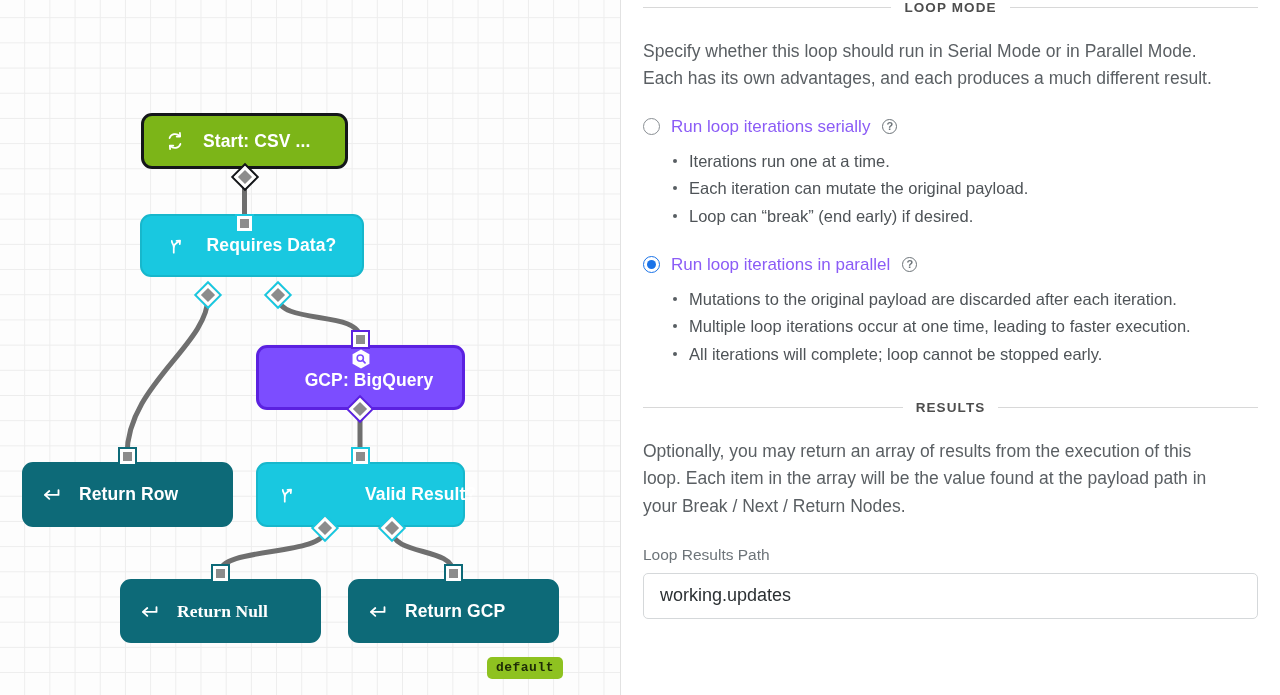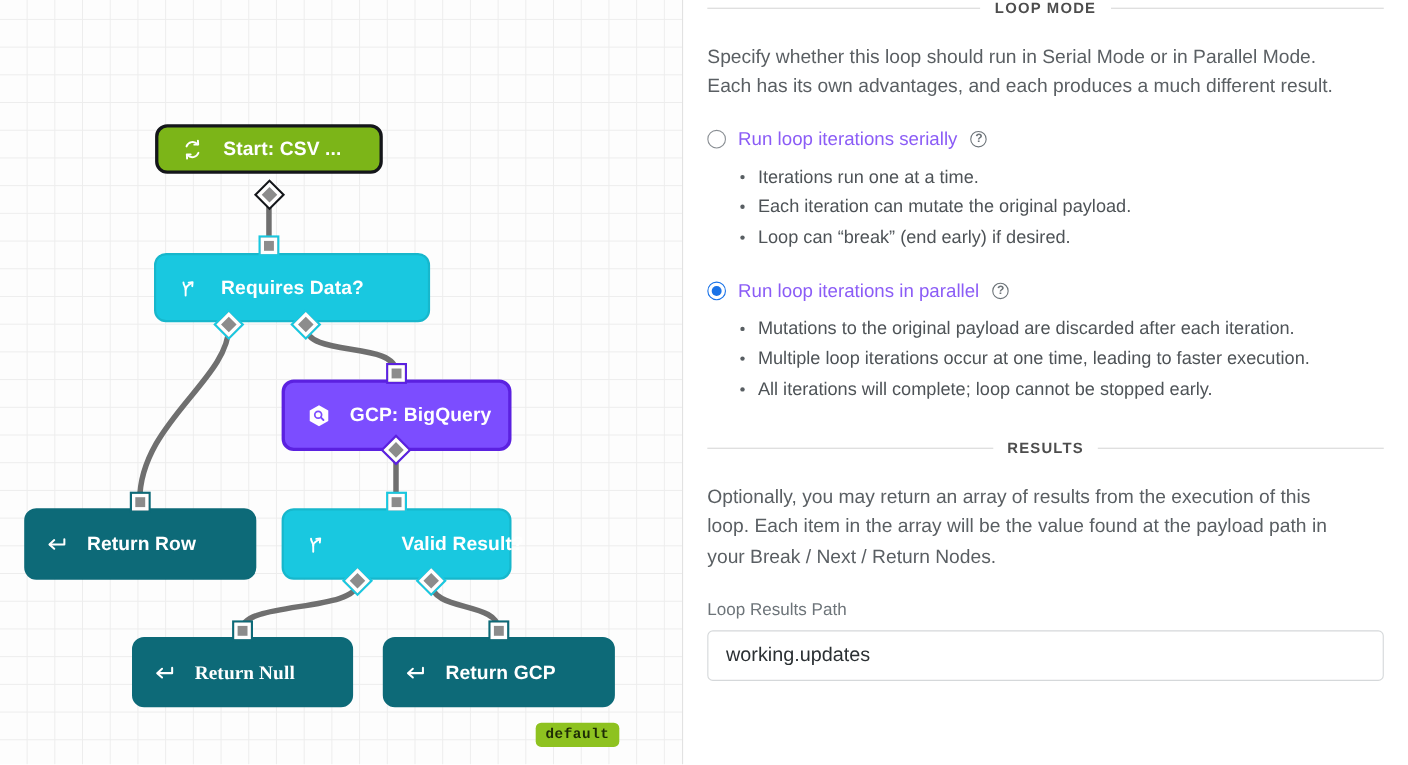--- a/index.html
+++ b/index.html
@@ -177,48 +177,48 @@
       <g fill="none" stroke="#6f6f6f" stroke-width="5" stroke-linecap="round">
         <path d="M244.5,179 L244.5,223"></path>
         <path d="M208,297 C208,345 127,385 127,455"></path>
         <path d="M278,297 C278,325 360,310 360,338"></path>
         <path d="M360,413 L360,455"></path>
         <path d="M325,530 C325,556 220,547 220,572"></path>
         <path d="M392,530 C392,556 453,547 453,572"></path>
       </g>
     </svg>
 
-    <div class="node n-start" style="left:141px; top:113px; width:207px; height:45px;">
+    <div class="node n-start" style="left:141px; top:113px; width:207px; height:56px;">
       <span class="nicon">
         <svg width="20" height="20" viewBox="0 0 24 24" fill="none" stroke="#fff" stroke-width="2.1" stroke-linecap="round" stroke-linejoin="round">
           <path d="M5.5 8.5 A7 7 0 0 1 17.5 6.2"></path>
           <polyline points="17.9,2.2 18.2,6.6 14,6.6"></polyline>
           <path d="M18.5 15.5 A7 7 0 0 1 6.5 17.8"></path>
           <polyline points="6.1,21.8 5.8,17.4 10,17.4"></polyline>
         </svg>
       </span>
       <span class="nlabel">Start: CSV ...</span>
     </div>
     <div class="port out pf-dark" style="left:237px; top:169px;"></div>
 
-    <div class="node n-branch" style="left:140px; top:230px; width:251px; height:63px;">
+    <div class="node n-branch" style="left:140px; top:214px; width:224px; height:63px;justify-content:center;">
       <span class="nicon">
         <svg width="19" height="19" viewBox="0 0 24 24" fill="none" stroke="#fff" stroke-width="2.2" stroke-linecap="round" stroke-linejoin="round">
           <path d="M6 21 L6 14 C6 10 10 9 13 6.5"></path>
           <path d="M6 14 C6 10 3.5 9.5 3.5 6"></path>
           <polyline points="9.5,6.2 14,5.7 13.6,10.3"></polyline>
         </svg>
       </span>
       <span class="nlabel">Requires Data?</span>
     </div>
     <div class="port in pf-start" style="left:237px; top:216px;"></div>
     <div class="port out pf-cyan" style="left:200px; top:287px;"></div>
     <div class="port out pf-cyan" style="left:270px; top:287px;"></div>
 
-    <div class="node n-gcp" style="left:256px; top:345px; width:209px; height:65px;">
+    <div class="node n-gcp" style="left:256px; top:345px; width:209px; height:65px;flex-direction:column;">
       <span class="nicon">
         <svg width="22" height="22" viewBox="0 0 24 24">
           <polygon points="12,1.6 21.2,6.8 21.2,17.2 12,22.4 2.8,17.2 2.8,6.8" fill="#ffffff"></polygon>
           <circle cx="11.2" cy="11" r="3.4" fill="none" stroke="#7c4dff" stroke-width="1.7"></circle>
           <line x1="13.8" y1="13.6" x2="16.4" y2="16.2" stroke="#7c4dff" stroke-width="1.9" stroke-linecap="round"></line>
         </svg>
       </span>
       <span class="nlabel">GCP: BigQuery</span>
     </div>
     <div class="port in pf-purpb" style="left:353px; top:332px;"></div>

